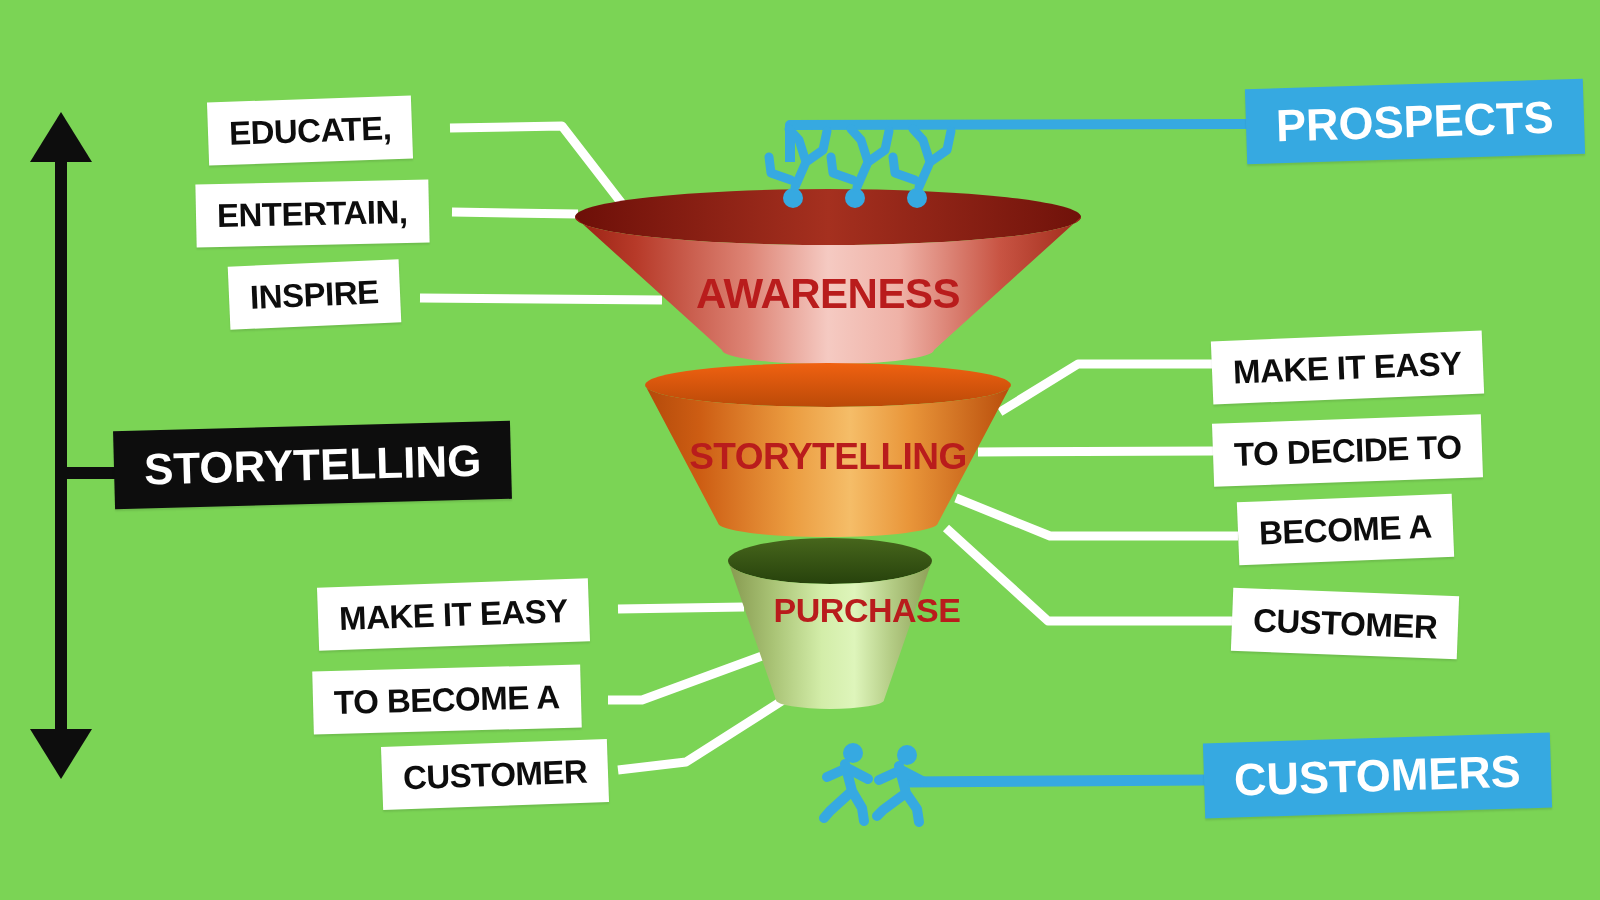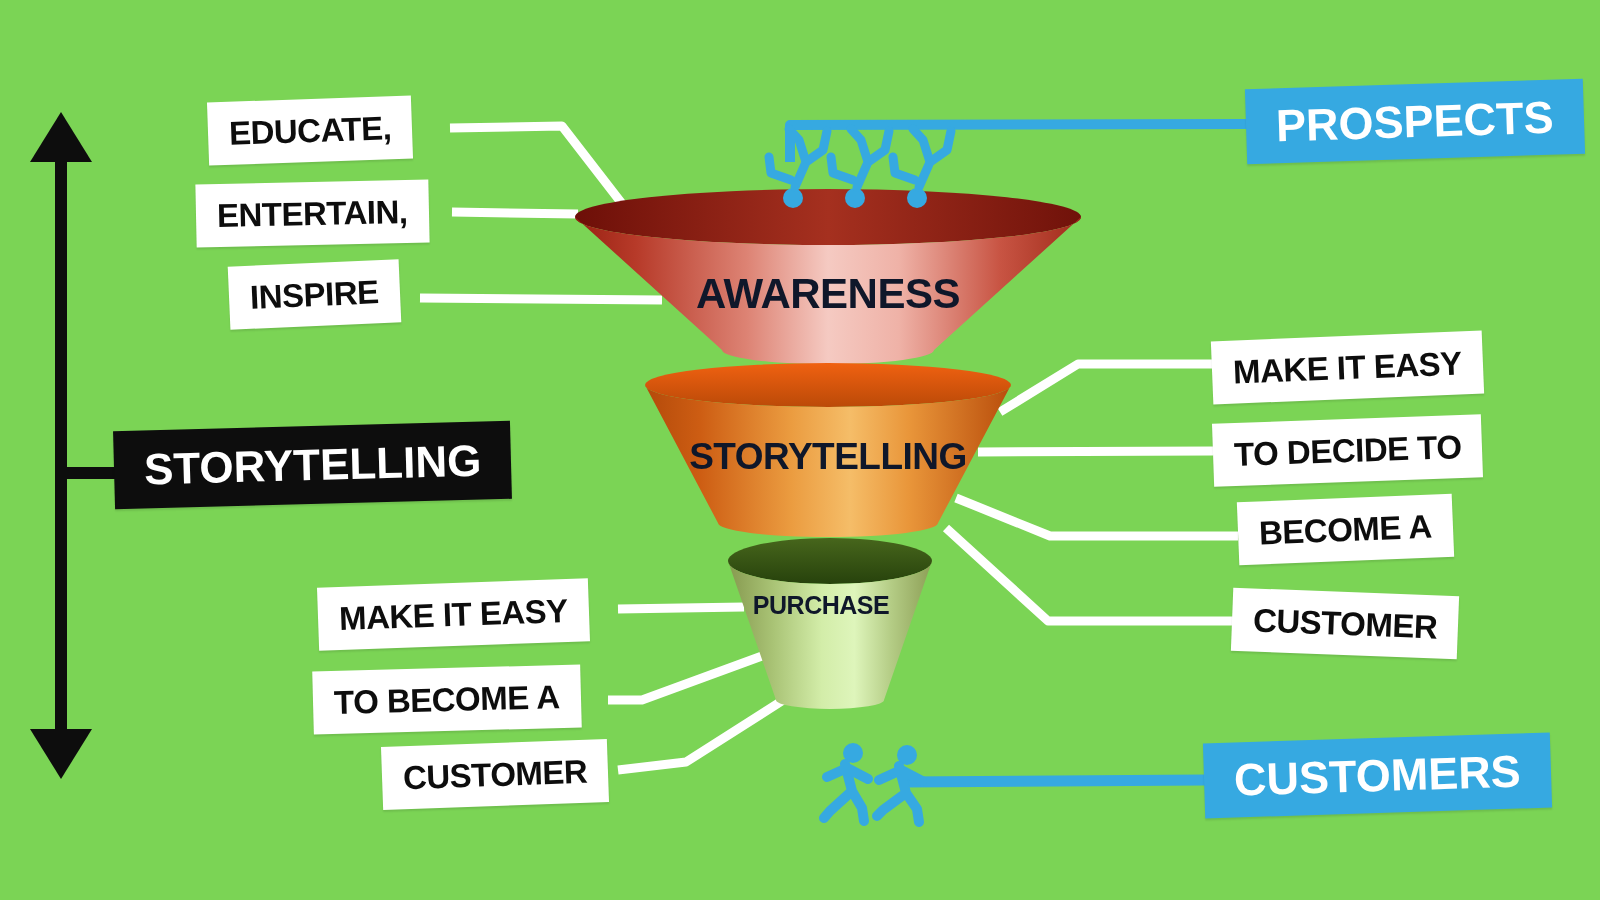--- a/index.html
+++ b/index.html
@@ -11,21 +11,21 @@
   .canvas svg{position:absolute;left:0;top:0;}
   .tag{
     position:absolute;background:#ffffff;color:#0d0d0d;
     font-weight:bold;font-size:33px;line-height:1;letter-spacing:-0.5px;
     padding:15px 21px;white-space:nowrap;
     box-shadow:0 2px 2px rgba(0,0,0,0.10);
   }
   .tag.dark{background:#0d0d0d;color:#ffffff;font-size:44px;padding:17px 30px;letter-spacing:0;}
   .tag.blue{background:#36a9e1;color:#ffffff;font-size:45px;padding:15px 30px;letter-spacing:0;}
   .stage{
-    position:absolute;color:#0f172a;font-weight:bold;letter-spacing:-0.5px;
+    position:absolute;color:#b91c1c;font-weight:bold;letter-spacing:-0.5px;
     transform:translateX(-50%);white-space:nowrap;
   }
 </style>
 </head>
 <body>
 
 <div class="canvas">
 
   <svg width="1600" height="900" viewBox="0 0 1600 900">
     <defs>
@@ -149,15 +149,15 @@
 
   <div class="tag" style="left:318px;top:583px;transform:rotate(-2deg)">MAKE IT EASY</div>
   <div class="tag" style="left:313px;top:668px;transform:rotate(-1.5deg)">TO BECOME A</div>
   <div class="tag" style="left:382px;top:743px;transform:rotate(-2deg)">CUSTOMER</div>
 
   <div class="tag blue" style="left:1246px;top:84px;transform:rotate(-1.8deg)">PROSPECTS</div>
   <div class="tag blue" style="left:1204px;top:738px;transform:rotate(-1.8deg)">CUSTOMERS</div>
 
   <div class="stage" style="left:828px;top:270px;font-size:42px">AWARENESS</div>
   <div class="stage" style="left:828px;top:436px;font-size:37px">STORYTELLING</div>
-  <div class="stage" style="left:821px;top:591px;font-size:25px">PURCHASE</div>
+  <div class="stage" style="left:867px;top:591px;font-size:34px">PURCHASE</div>
 
 </div>
 
 </body></html>

